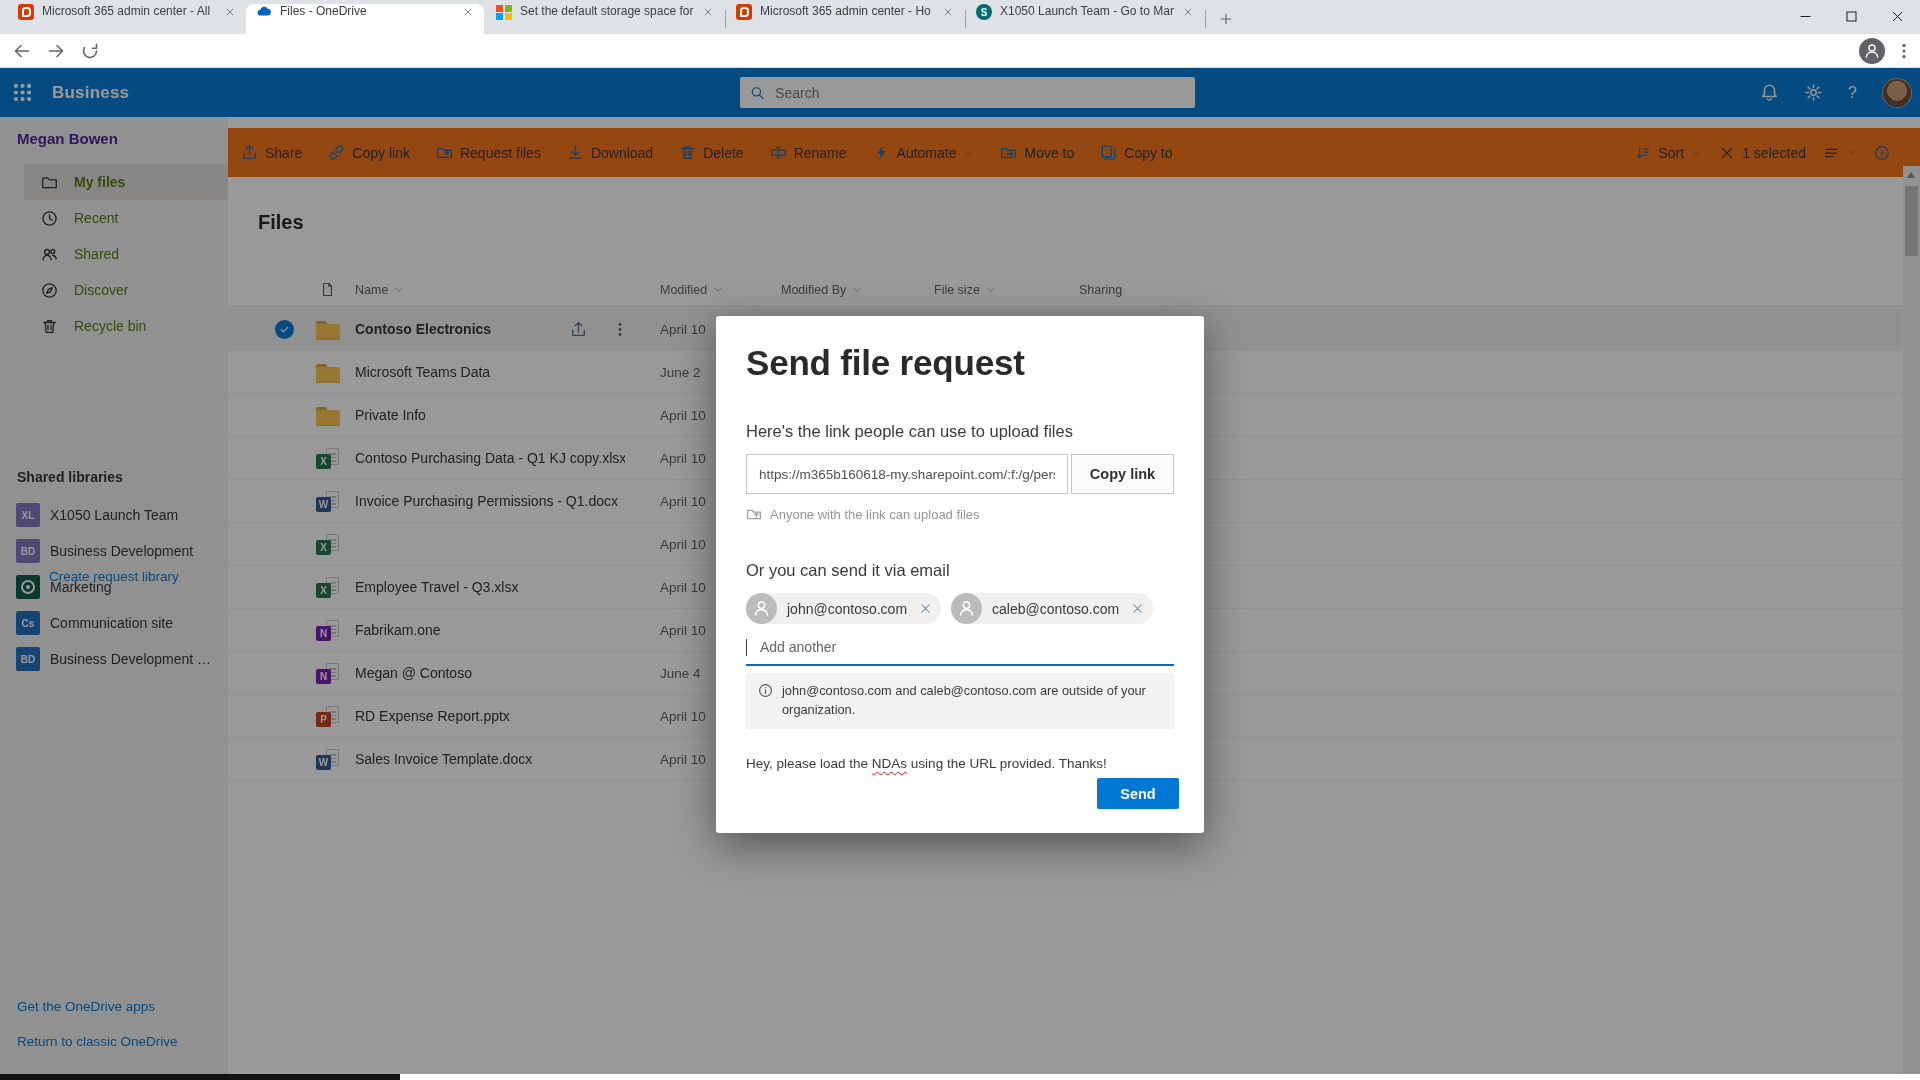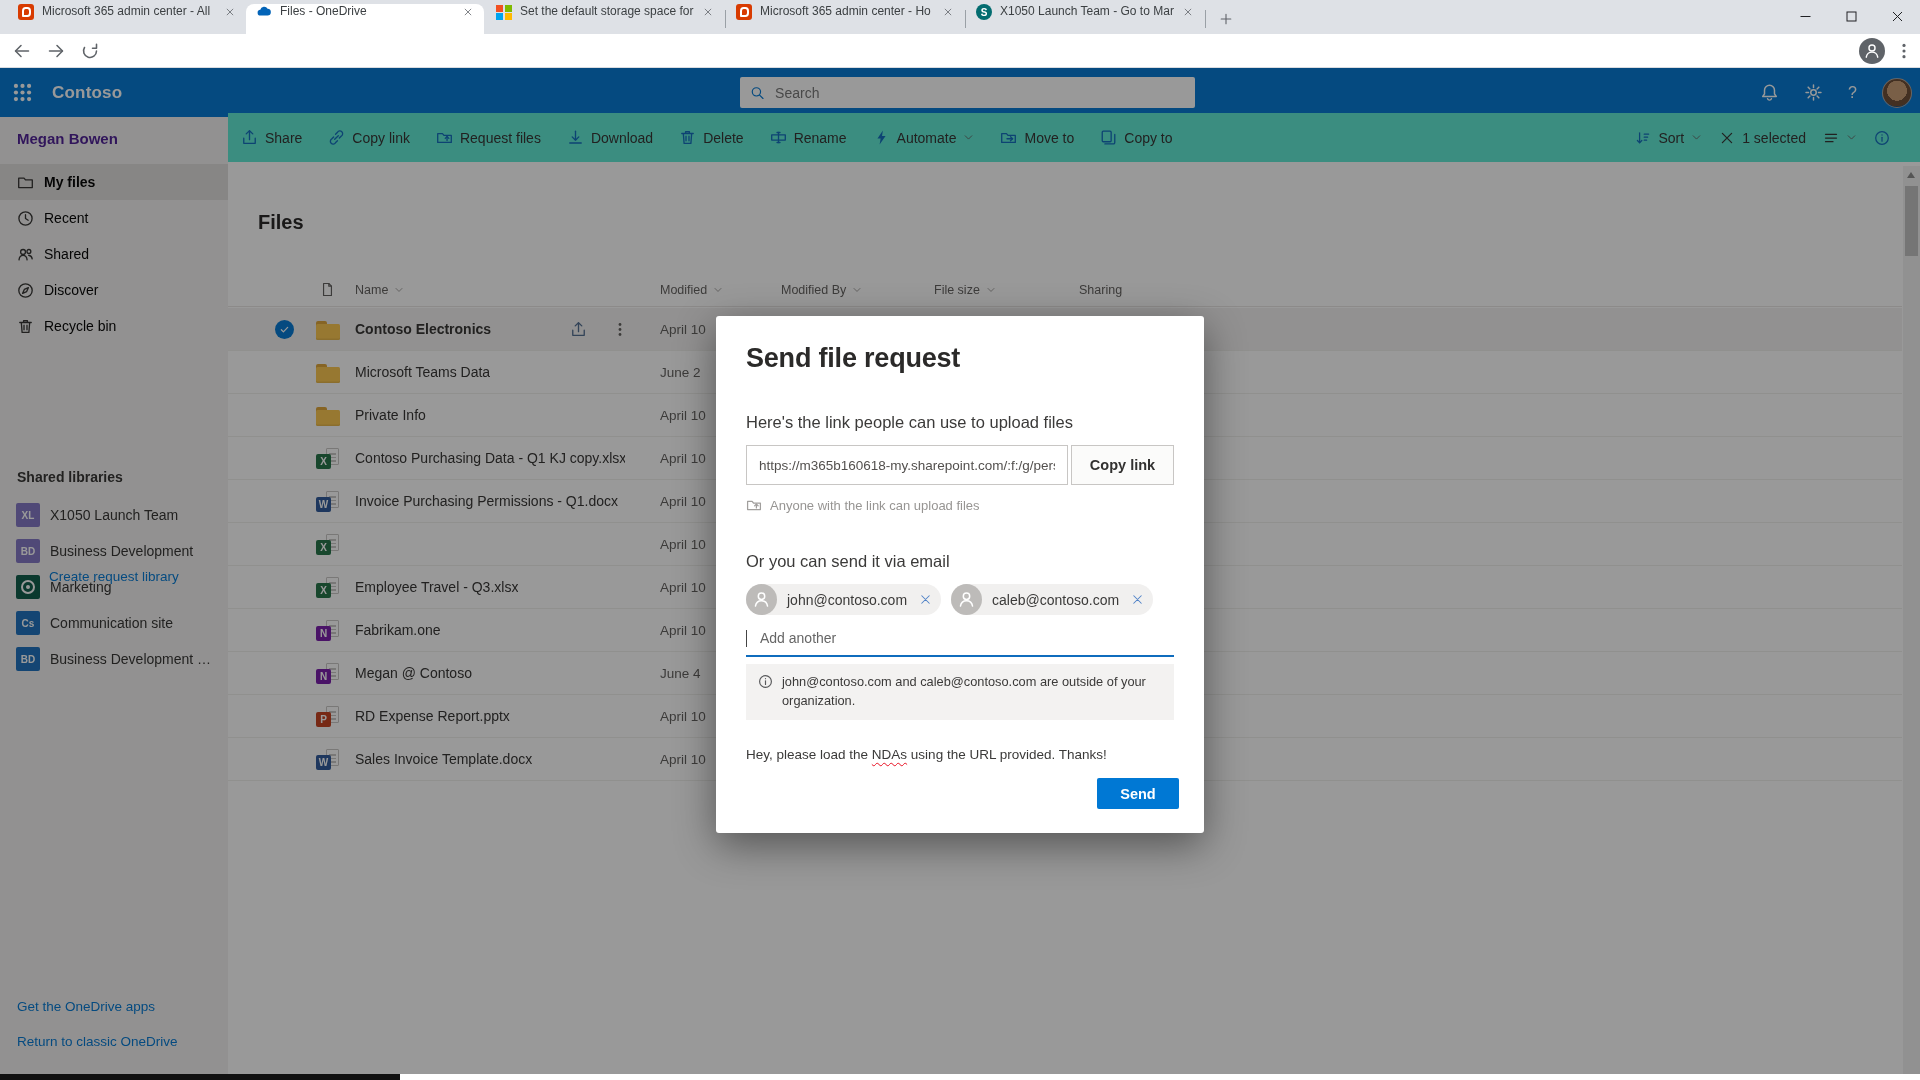--- a/index.html
+++ b/index.html
@@ -54,38 +54,38 @@
   .searchbox .ico { width:16px; height:16px; color:#0078d4; margin-right:10px; }
   .searchbox input { border:none; outline:none; font-size:14px; color:#701a75; width:100%;
     font-family:inherit; background:transparent; }
   .suite-right { position:absolute; right:8px; top:0; height:49px; display:flex; align-items:center; gap:25px; }
   .suite-right .ico { width:19px; height:19px; color:#fff; }
   .suite-right .help { color:#fff; font-size:16px; width:auto; }
   .avatar { width:30px; height:30px; border-radius:50%;
     background:radial-gradient(circle at 50% 42%, #c89b72 0 46%, #6b4a33 47% 72%, #274b6d 73%);
     border:1px solid rgba(255,255,255,.5); }
 
-  .cmdbar { position:absolute; left:228px; top:45px; right:0; height:49px; background:#5eead4; }
+  .cmdbar { position:absolute; left:228px; top:60px; right:0; height:49px; background:#f97316; }
   .cmd-left { position:absolute; left:13px; top:0; height:49px; display:flex; align-items:center; gap:26px; }
   .cmditem { display:flex; align-items:center; gap:7px; font-size:14px; color:#323130; }
   .cmditem .ico { width:17px; height:17px; color:#0f6cbd; }
   .cmditem .chev { width:11px; height:11px; color:#605e5c; }
   .cmd-right { position:absolute; right:30px; top:0; height:49px; display:flex; align-items:center; gap:17px;
     font-size:14px; color:#323130; }
   .cmd-right .grp { display:flex; align-items:center; gap:7px; }
   .cmd-right .ico { width:16px; height:16px; color:#0f6cbd; }
   .cmd-right .chev { width:11px; height:11px; color:#605e5c; }
   .cmd-right .xi { color:#323130; }
   .cmd-right .infoi { color:#0f6cbd; }
 
   .sidebar { position:absolute; left:0; top:49px; width:228px; height:957px; background:#f3f2f1; }
   .side-user { position:absolute; left:17px; top:13px; font-size:15px; font-weight:bold; color:#4c1d95; }
   .nav { position:absolute; left:0; top:47px; width:228px; }
-  .navitem { height:36px; display:flex; align-items:center; padding-left:17px; gap:10px;
-    font-size:14px; color:#000000; }
+  .navitem { height:36px; display:flex; align-items:center; padding-left:17px; gap:16px;
+    font-size:14px; color:#4d7c0f;margin-left:24px; }
   .navitem.sel { background:#e1dfdd; font-weight:bold; }
   .navitem .ico { width:17px; height:17px; color:#323130; }
   .side-sec { position:absolute; left:17px; top:352px; font-size:14px; font-weight:bold; color:#323130; }
   .libs { position:absolute; left:0; top:380px; width:228px; }
   .libitem { height:36px; display:flex; align-items:center; padding-left:16px; gap:10px;
     font-size:14px; color:#323130; }
   .libitem .name { white-space:nowrap; overflow:hidden; text-overflow:ellipsis; width:165px; }
   .tile { width:24px; height:24px; border-radius:2px; color:#fff; font-size:10px; font-weight:bold;
     display:flex; align-items:center; justify-content:center; flex:0 0 24px; }
   .tile .tgt { width:14px; height:14px; border:2.5px solid #fff; border-radius:50%; position:relative; }
@@ -129,21 +129,21 @@
   .vscroll .arr { position:absolute; left:4px; top:6px; width:0; height:0;
     border-left:4.5px solid transparent; border-right:4.5px solid transparent; border-bottom:6px solid #8a8a8a; }
   .vscroll .thumb { position:absolute; left:2px; top:20px; width:13px; height:70px; background:#c1c1c1; }
 
   .overlay { position:absolute; left:0; top:68px; width:1920px; height:1006px;
     background:rgba(12,12,12,.42); z-index:40; }
 
   
   .dialog { position:absolute; left:716px; top:316px; width:488px; height:517px; background:#fff;
     z-index:50; border-radius:3px; box-shadow:0 12px 40px rgba(0,0,0,.45); }
-  .dlg-title { margin:27px 30px 0; font-size:27px; font-weight:bold; color:#2b2a29; letter-spacing:-.2px; }
+  .dlg-title { margin:27px 30px 0; font-size:35px; font-weight:bold; color:#2b2a29; letter-spacing:-.2px; }
   .dlg-label { margin:39px 30px 0; font-size:16.5px; color:#3b3a39; }
   .linkrow { margin:13px 30px 0; display:flex; height:40px; }
   .linkrow input { flex:1; border:1px solid #c8c6c4; padding:0 12px; font-size:13.5px; color:#53504e;
     font-family:inherit; outline:none; background:#fff; }
   .copybtn { width:103px; margin-left:3px; background:#fbfbfa; border:1px solid #c8c6c4;
     font-size:14.5px; font-weight:bold; color:#323130; font-family:inherit; }
   .linknote { margin:12px 30px 0; display:flex; align-items:center; gap:8px; font-size:13px; color:#979593; }
   .linknote .ico { width:16px; height:16px; color:#a19f9d; }
   .chips { margin:13px 30px 0; display:flex; gap:10px; }
   .chip { height:31px; border-radius:16px; background:#f1f0ef; display:flex; align-items:center;
@@ -294,21 +294,21 @@
           <circle cx="8" cy="3" r="1.6"></circle>
           <circle cx="13" cy="3" r="1.6"></circle>
           <circle cx="3" cy="8" r="1.6"></circle>
           <circle cx="8" cy="8" r="1.6"></circle>
           <circle cx="13" cy="8" r="1.6"></circle>
           <circle cx="3" cy="13" r="1.6"></circle>
           <circle cx="8" cy="13" r="1.6"></circle>
           <circle cx="13" cy="13" r="1.6"></circle>
         </svg>
       </span>
-    <span class="brand">Contoso</span>
+    <span class="brand">Business</span>
     <div class="searchbox">
       <span class="ico">
           <svg viewBox="0 0 16 16">
             <circle cx="6.8" cy="6.8" r="4.4"></circle>
             <path d="M10.2 10.2l3.6 3.6"></path>
           </svg>
         </span>
       <input placeholder="Search" style="">
     </div>
     <div class="suite-right">

